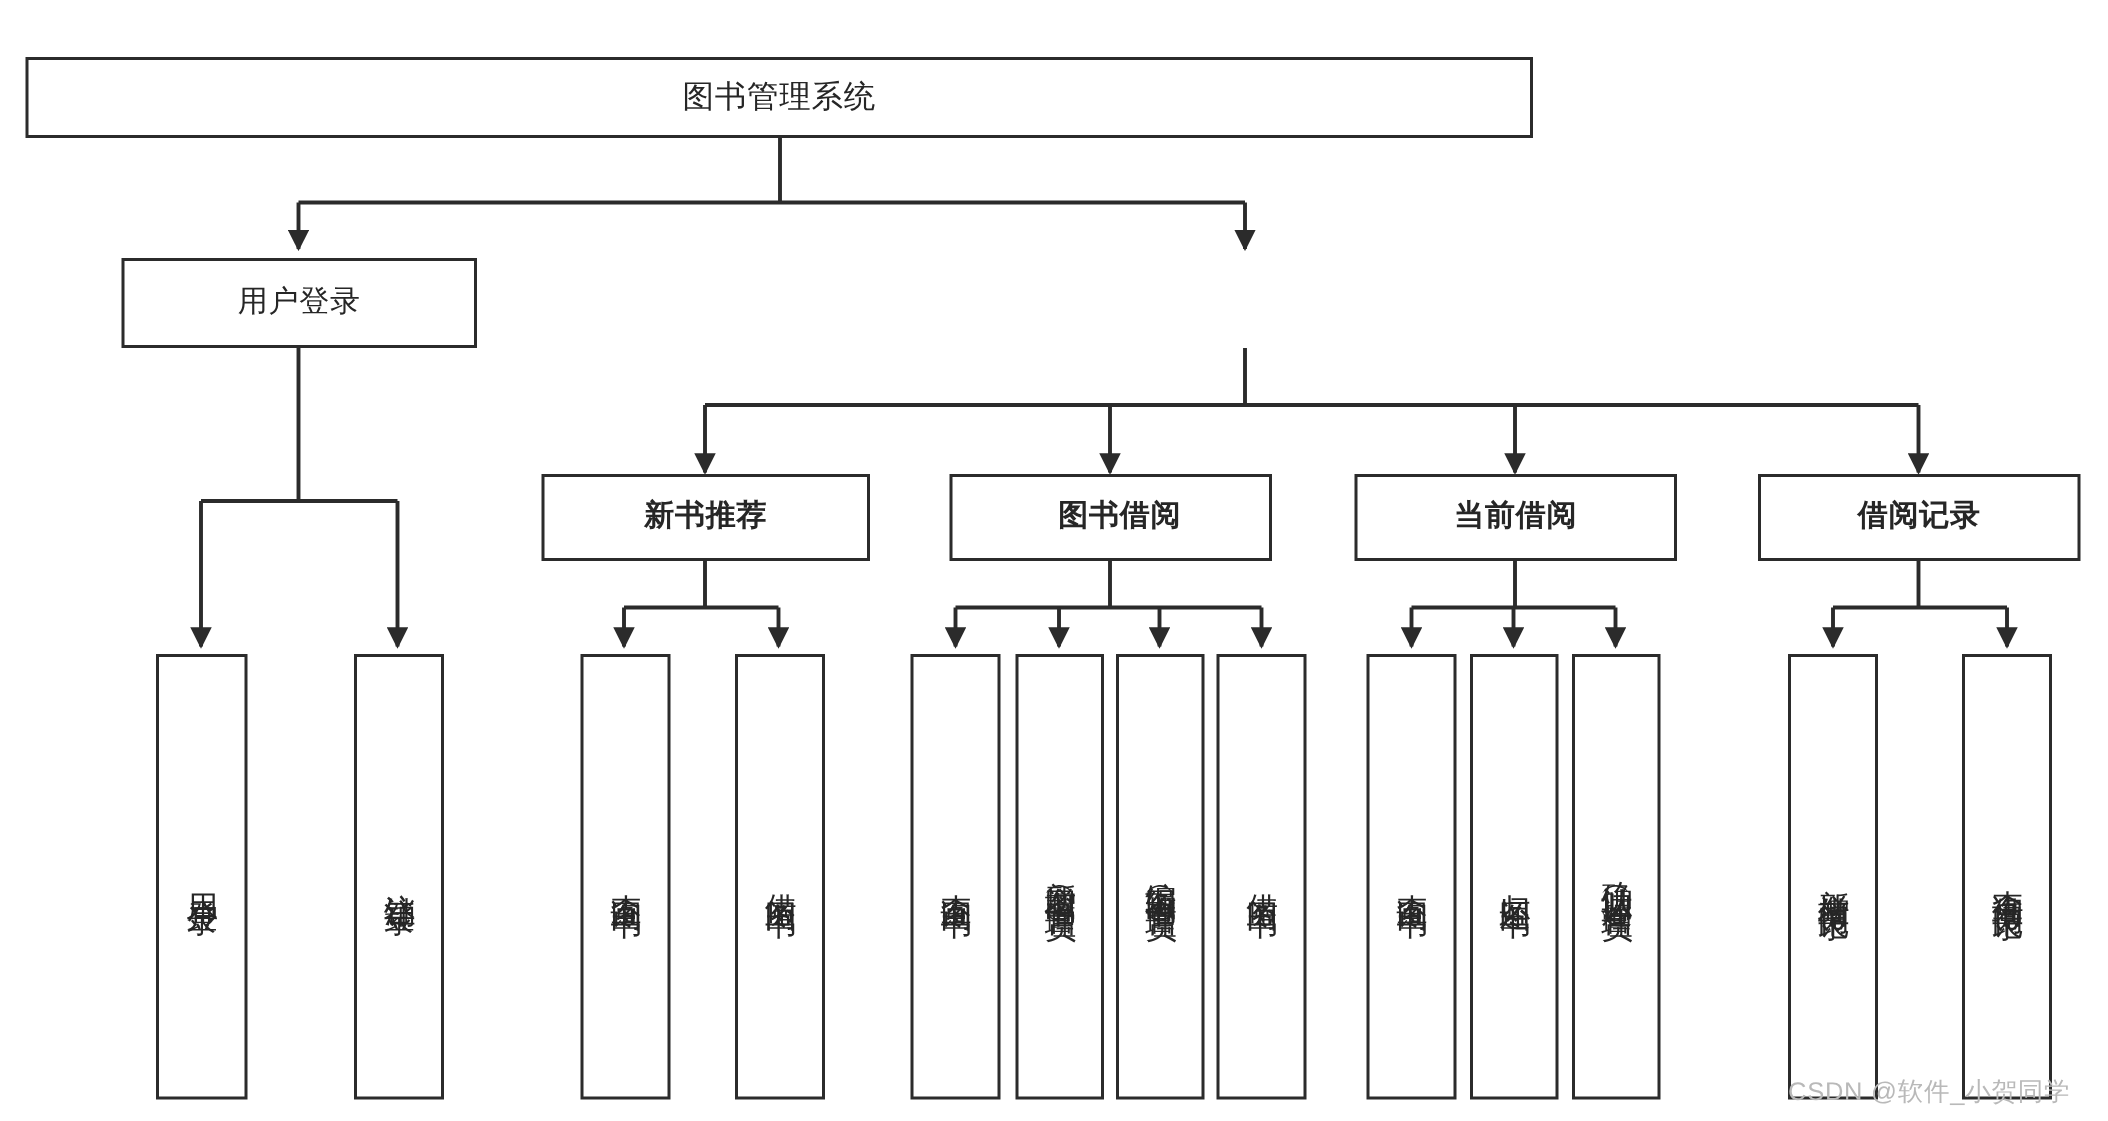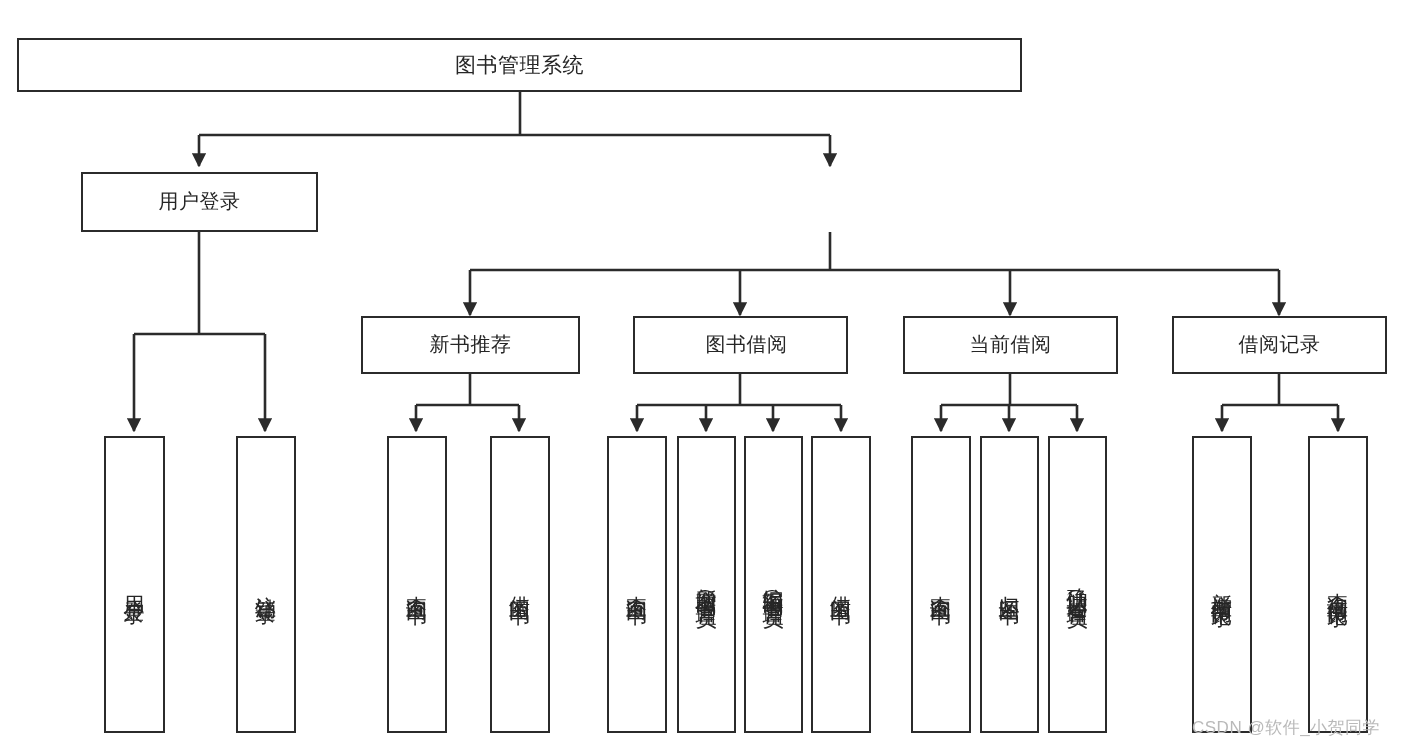--- a/index.html
+++ b/index.html
@@ -36,21 +36,21 @@
     color: #262626;
   }
   .node .lbl {
     display: block;
     text-align: center;
     line-height: 1.06;
     letter-spacing: 0.5px;
   }
   .node.root .lbl { font-size: 21px; }
   .node.l2 .lbl   { font-size: 20px; }
-  .node.l3 .lbl   { font-size: 20px; }
+  .node.l3 .lbl   { font-size: 20px; font-weight: bold; }
   
   .node.leaf {
     align-items: center;
     justify-content: center;
   }
   .node.leaf .lbl {
     writing-mode: vertical-rl;
     text-orientation: upright;
     font-size: 21px;
     line-height: 1.0;

